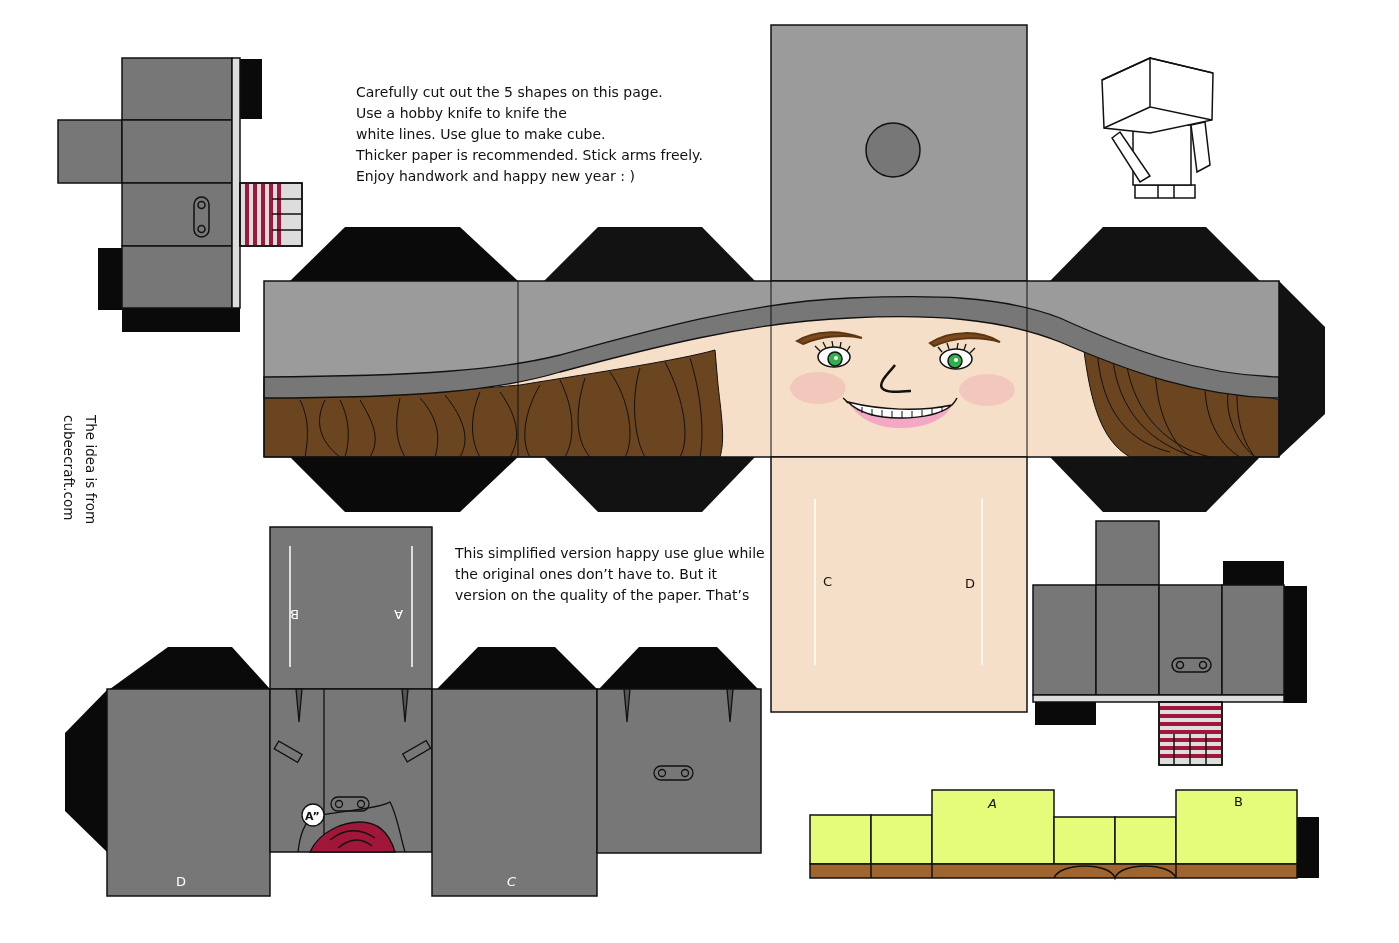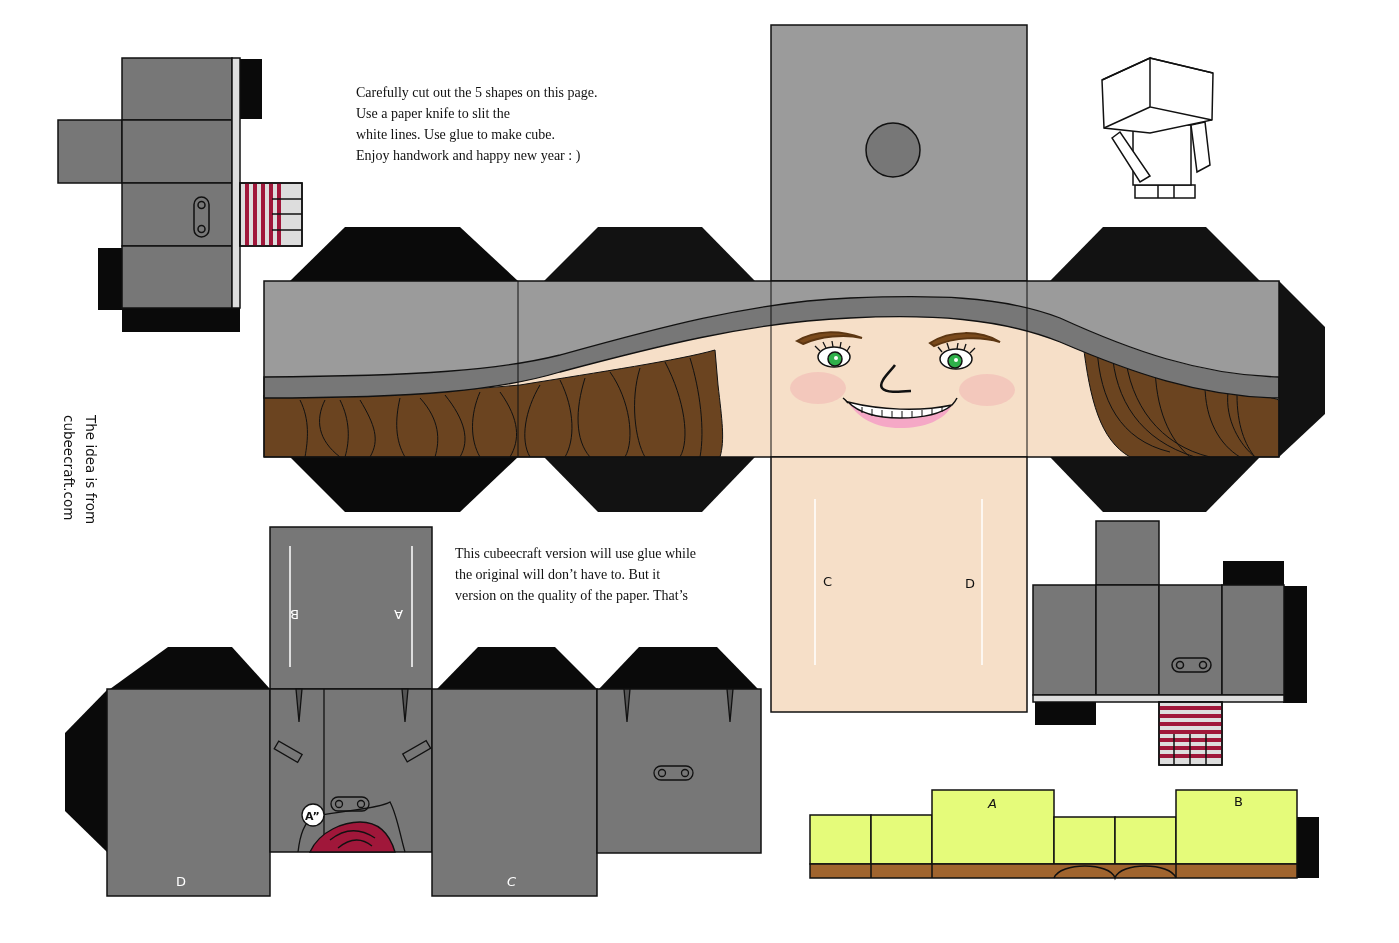--- a/index.html
+++ b/index.html
@@ -1,21 +1,21 @@
 <!DOCTYPE html>
 <html><head>
   <meta charset="utf-8">
   <style>
     html, body { margin: 0; padding: 0; background: #ffffff; }
     body { width: 1399px; height: 943px; position: relative; overflow: hidden;
            font-family: "DejaVu Sans", sans-serif; }
     #canvas { position: absolute; left: 0; top: 0; }
     .note { position: absolute; color: #111; font-size: 14px; line-height: 21px;
             font-family: "DejaVu Sans", sans-serif; white-space: nowrap; }
-    .note div { height: 21px; font-family: Liberation Serif, serif; }
+    .note div { height: 21px; }
     .credit { position: absolute; left: 52px; top: 415px; width: 50px; height: 115px;
               writing-mode: vertical-rl; font-size: 13.5px; line-height: 22px; color: #111;
               font-family: "DejaVu Sans", sans-serif; }
     .lbl { font-family: "DejaVu Sans", sans-serif; font-size: 13px; }
   </style>
 </head>
 <body>
 
 <svg id="canvas" width="1399" height="943" viewBox="0 0 1399 943" xmlns="http://www.w3.org/2000/svg">
 
@@ -260,27 +260,28 @@
     <line x1="932" y1="864" x2="932" y2="878"></line>
     <line x1="1176" y1="864" x2="1176" y2="878"></line>
     <path d="M1054,878 C1060,862 1110,862 1115,878 C1120,862 1170,862 1176,878" fill="none"></path>
     <text x="988" y="808" class="lbl" fill="#111" font-style="italic" stroke="none">A</text>
     <text x="1234" y="806" class="lbl" fill="#111" stroke="none">B</text>
   </g>
 </svg>
 
 <div class="note" style="left:356px; top:82px;">
   <div>Carefully cut out the 5 shapes on this page.</div>
-  <div>Use a paper knife to slit the</div>
+  <div>Use a hobby knife to knife the</div>
   <div>white lines. Use glue to make cube.</div>
+  <div>Thicker paper is recommended. Stick arms freely.</div>
   <div>Enjoy handwork and happy new year : )</div>
 </div>
 
 <div class="note" style="left:455px; top:543px;">
-  <div>This cubeecraft version will use glue while</div>
-  <div>the original will don’t have to. But it</div>
+  <div>This simplified version happy use glue while</div>
+  <div>the original ones don’t have to. But it</div>
   <div>version on the quality of the paper. That’s</div>
 </div>
 
 <div class="credit">
   <span>The idea is from</span><br>
   <span>cubeecraft.com</span>
 </div>
 
 </body></html>

